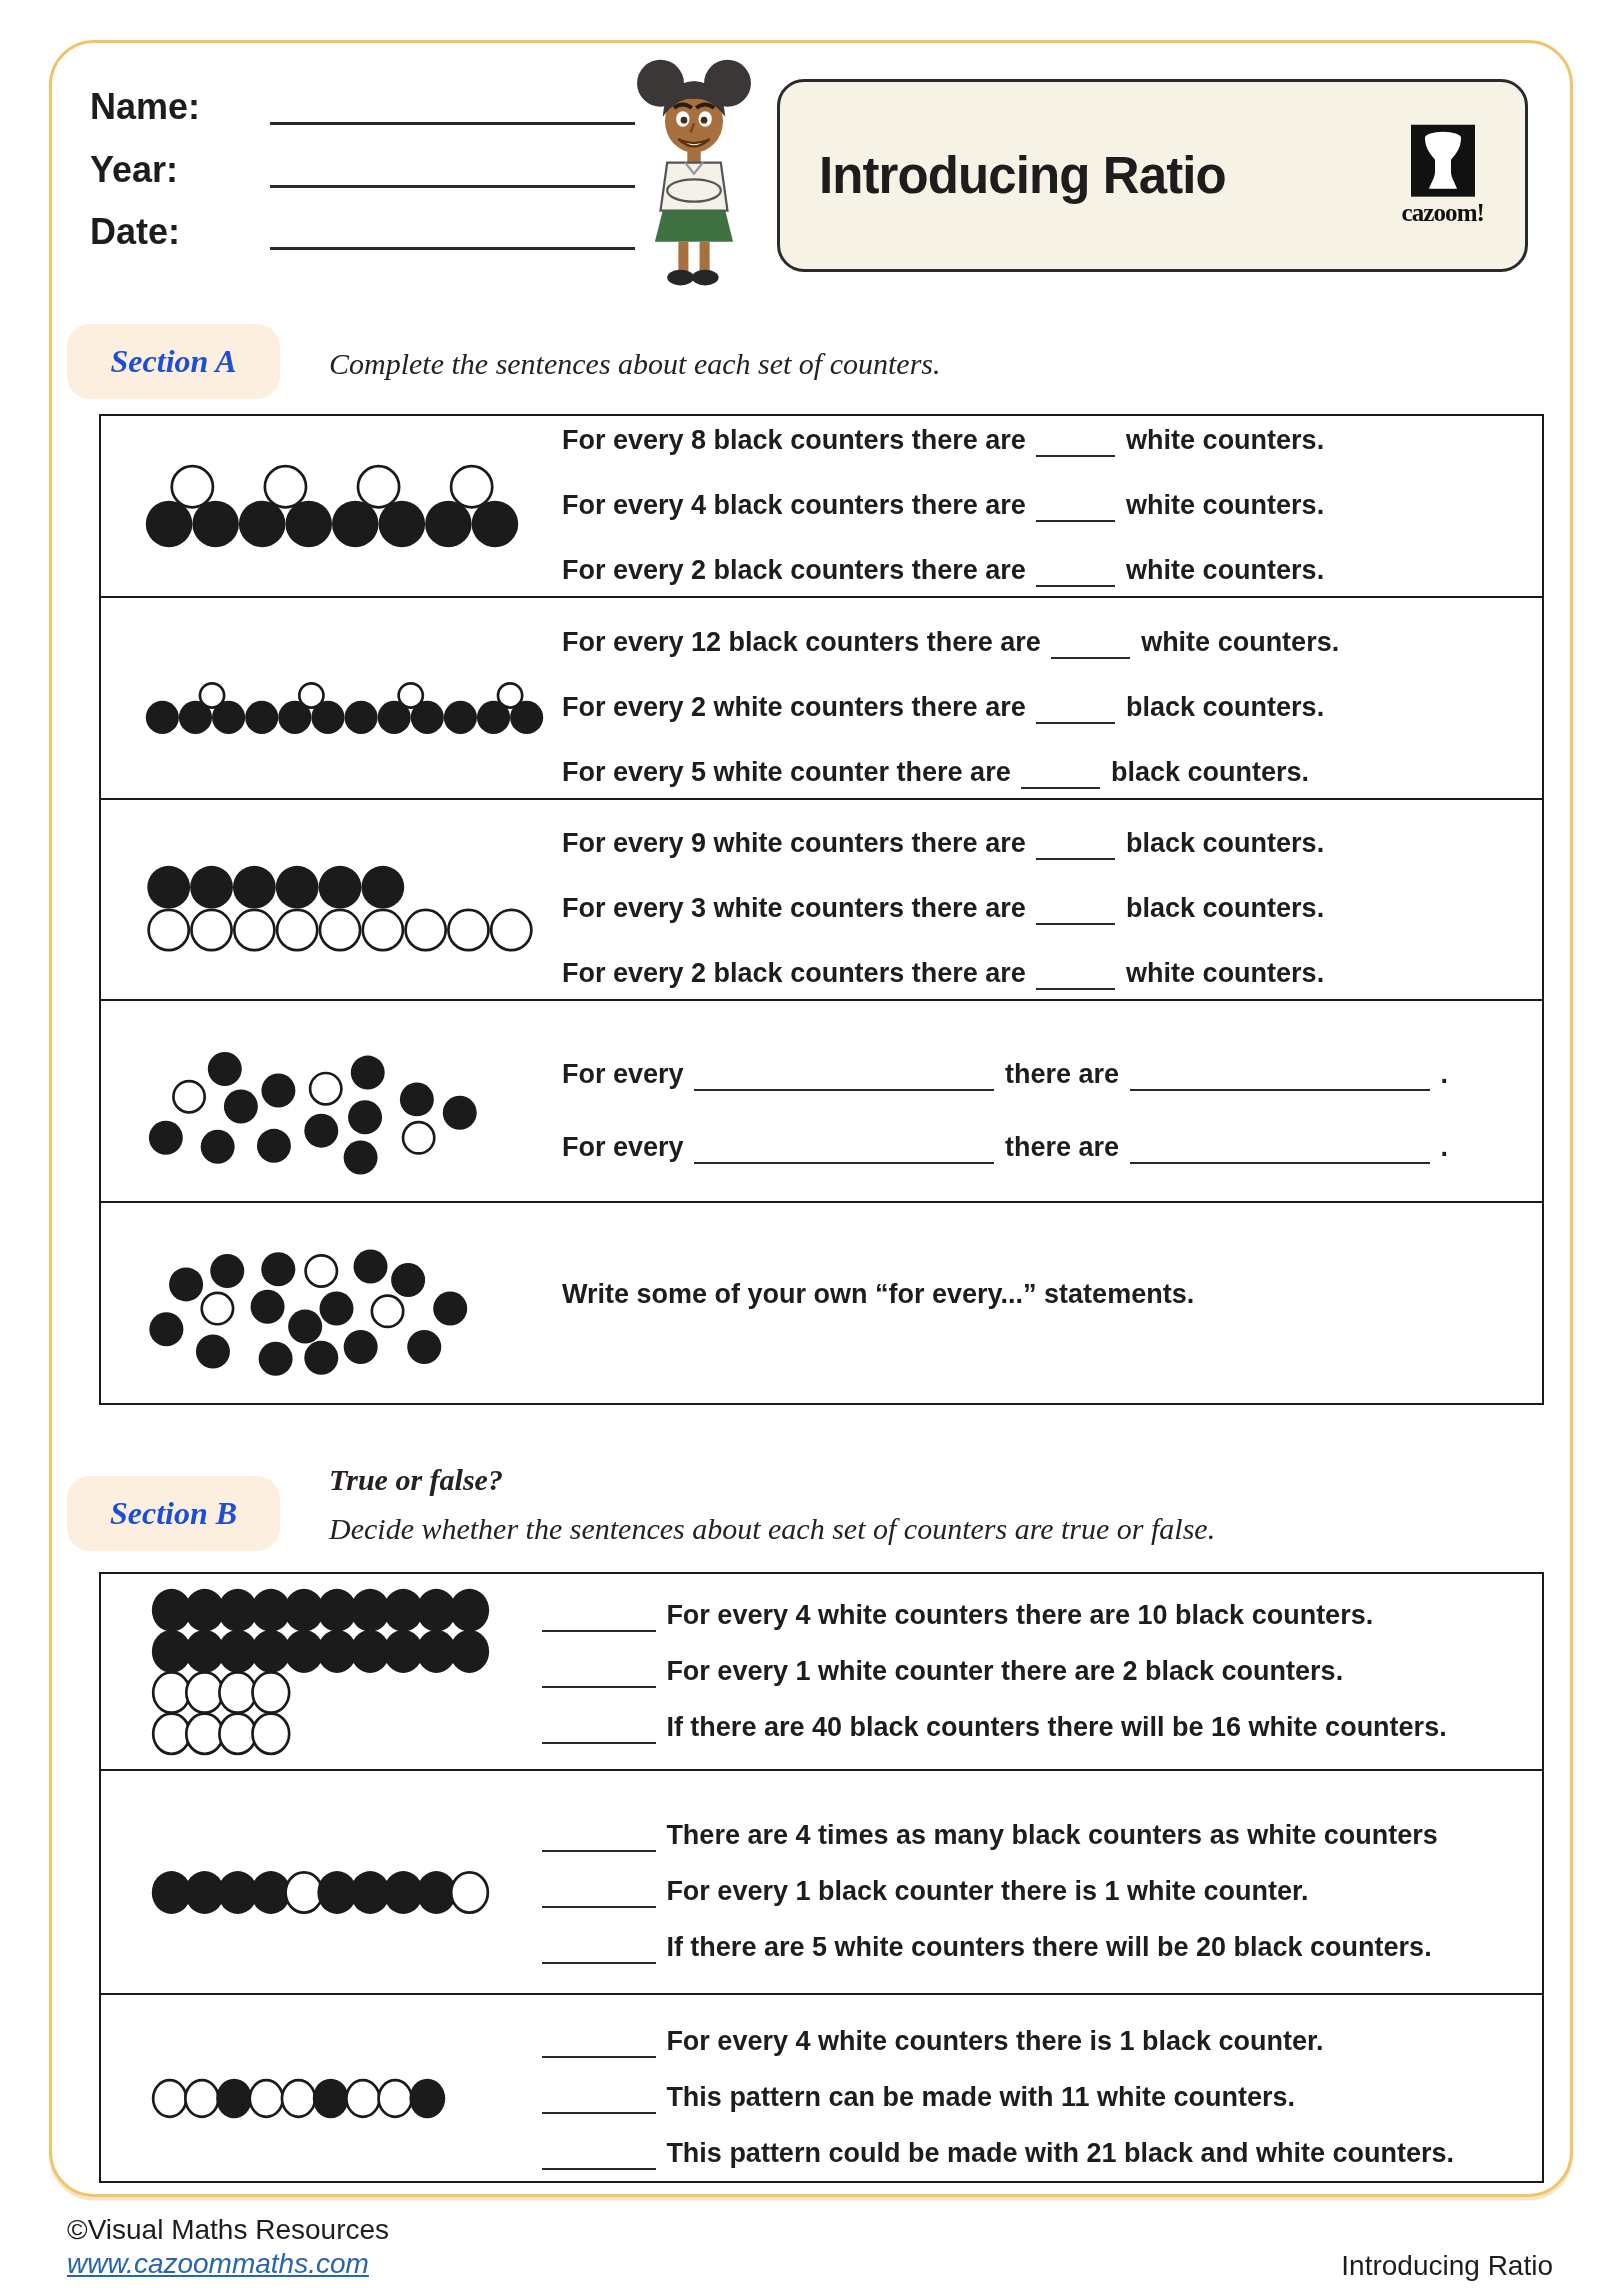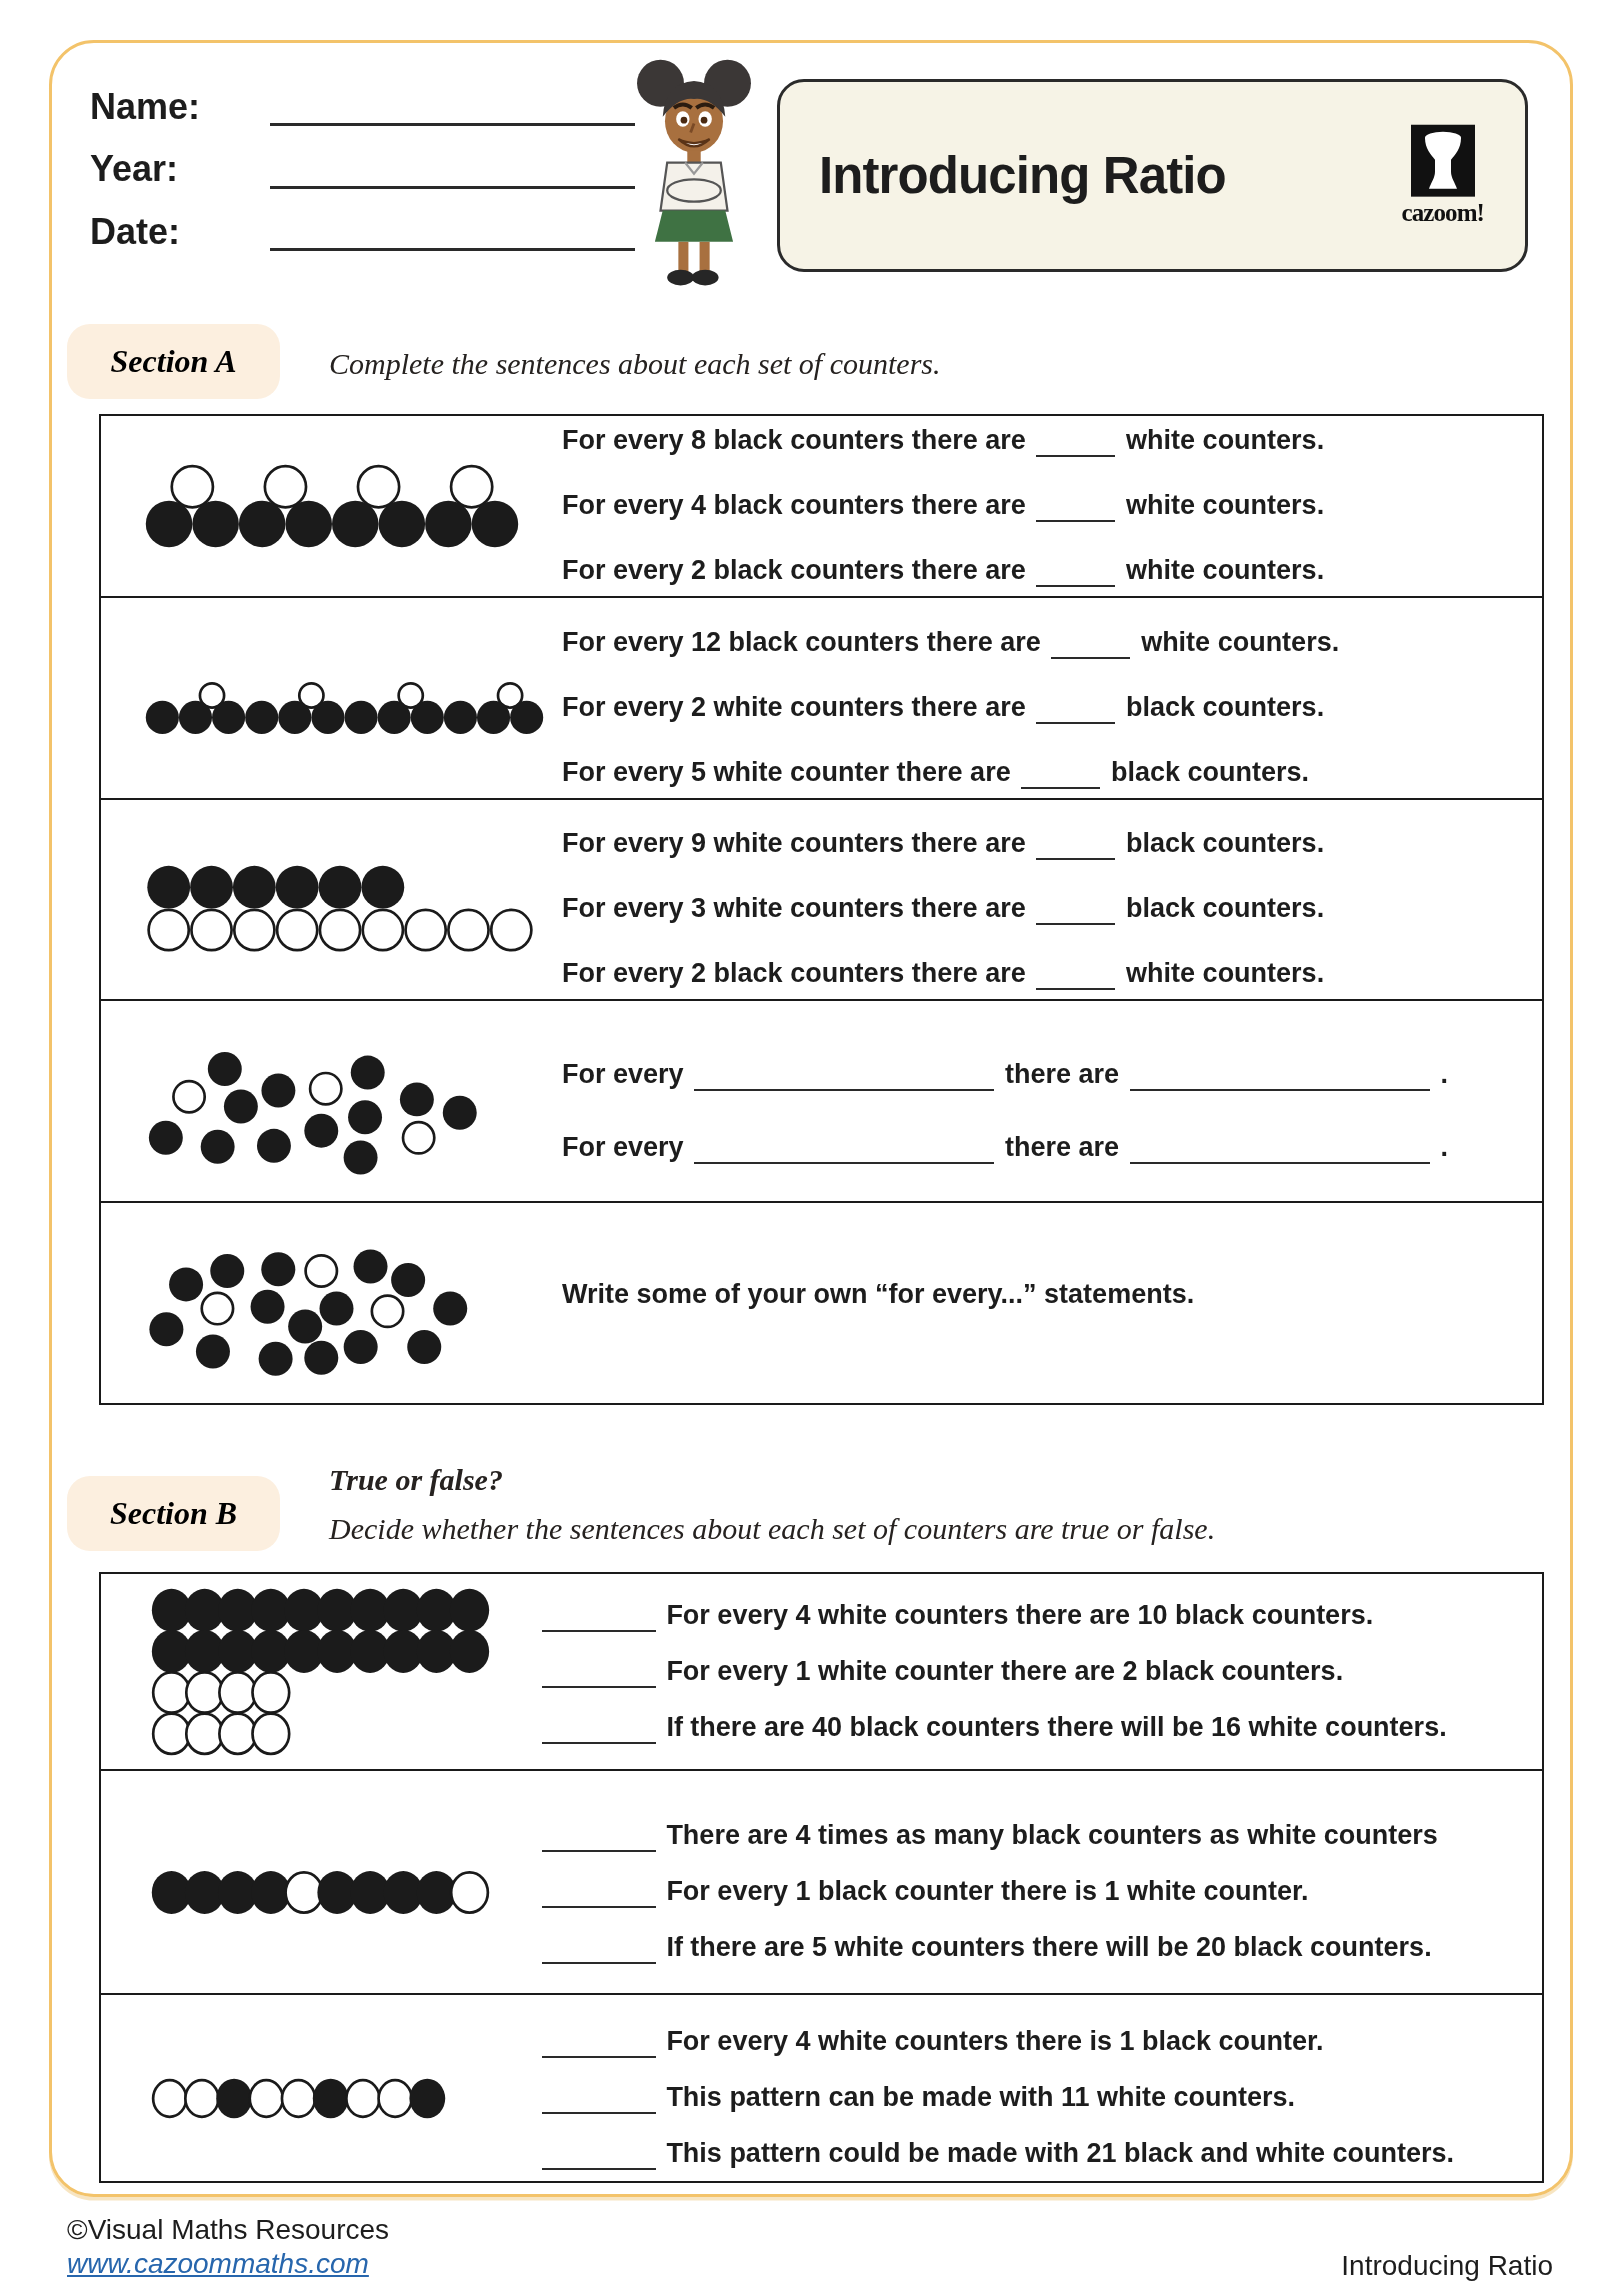--- a/index.html
+++ b/index.html
@@ -7,39 +7,39 @@
     width:1622px;height:2293px;position:relative;background:#ffffff;
     font-family:"Liberation Sans",sans-serif;color:#1d1d1d;overflow:hidden;
   }
   .frame{
     position:absolute;left:49px;top:40px;width:1518px;height:2151px;
     border:3.6px solid #f3c36a;border-radius:45px;
     box-shadow:0 3.6px 0 rgba(232,180,79,.35);
   }
   
   .fields{position:absolute;left:90px;top:86px;display:flex;flex-direction:column;gap:21.5px;}
-  .field{display:flex;align-items:center;height:41px;gap:32px;}
+  .field{display:flex;align-items:flex-start;height:41px;gap:32px;}
   .field .lab{font-weight:bold;font-size:36px;width:148px;}
   .field .line{width:365px;border-bottom:3.6px solid #2a2a2a;height:36px;}
   
   .mascot{position:absolute;left:627px;top:54px;}
   
   .title-box{
     position:absolute;left:777px;top:79px;width:751px;height:193px;
     background:#f6f3e6;border:3.6px solid #2a2a2a;border-radius:27px;
     display:flex;align-items:center;box-sizing:border-box;
   }
   .title-box h1{font-size:51px;margin:0 0 0 39px;font-weight:bold;letter-spacing:-0.9px;}
   .logo{position:absolute;right:41px;top:50%;transform:translateY(-50%);display:flex;flex-direction:column;align-items:center;}
   .logo .cz{font-family:"Liberation Serif",serif;font-weight:bold;font-size:25px;letter-spacing:-0.9px;margin-top:2.7px;color:#111;}
   
   .sec-tab{
     position:absolute;left:67px;width:213px;height:75px;background:#fcefdf;border-radius:23px;
     display:flex;align-items:center;justify-content:center;
-    font-family:"Liberation Serif",serif;font-style:italic;font-weight:bold;font-size:32px;color:#000000;
+    font-family:"Liberation Serif",serif;font-style:italic;font-weight:bold;font-size:32px;color:#1d4ed8;
   }
   #tabA{top:324px;}
   #tabB{top:1476px;}
   .instr{position:absolute;font-family:"Liberation Serif",serif;font-style:italic;font-size:30px;color:#262220;}
   #instrA{left:329px;top:347px;}
   #headB{left:329px;top:1463px;font-weight:bold;}
   #instrB{left:329px;top:1512px;}
   
   .wtable{position:absolute;left:99px;width:1445px;border:2.7px solid #1a1a1a;display:flex;flex-direction:column;box-sizing:border-box;background:#fff;gap:20px;}
   #tableA{top:414px;height:991px;}

